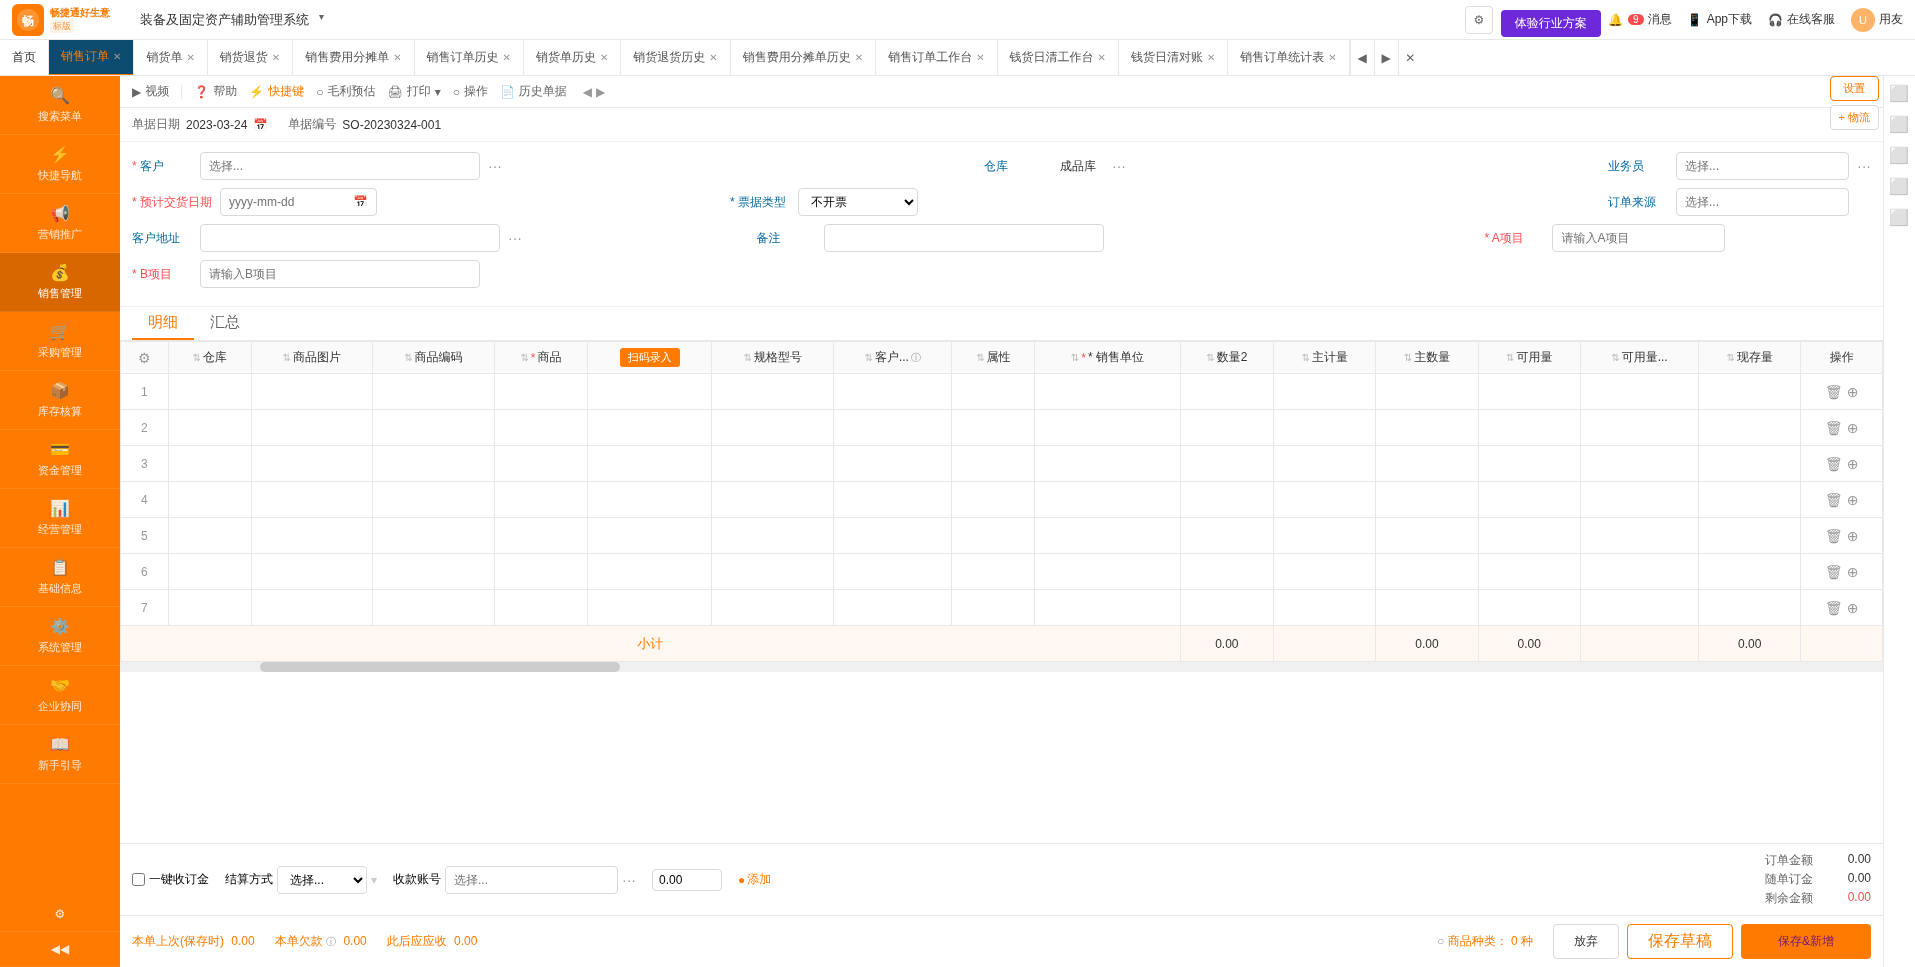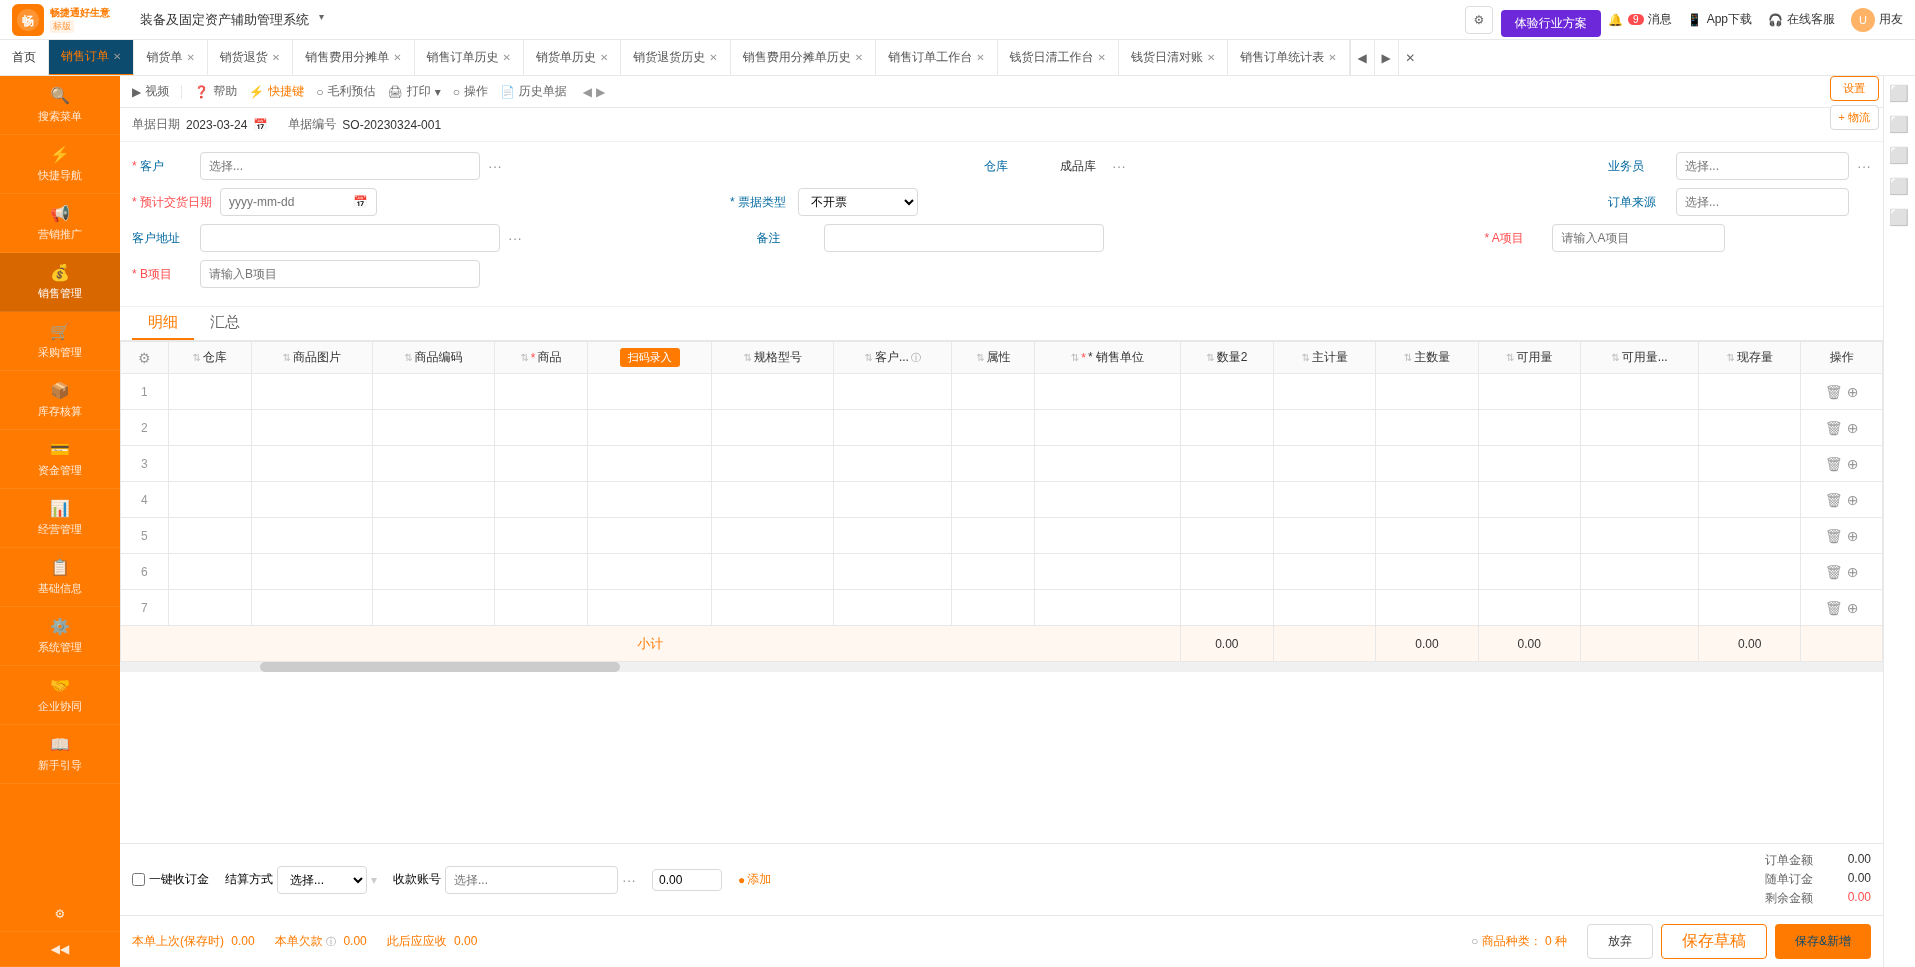--- a/index.html
+++ b/index.html
@@ -370,23 +370,23 @@
       border: 1px solid #ff7a00;
       background: #fff;
       color: #ff7a00;
       padding: 6px 20px;
       border-radius: 4px;
       cursor: pointer;
       font-size: 16px;
     }
     .btn-save {
       background: #ff7a00;
-      color: #0c4a6e;
+      color: #701a75;
       border: none;
-      padding: 6px 20px;
+      padding: 6px 37px;
       border-radius: 4px;
       cursor: pointer;
       font-size: 12px;
     }
 
     
     .right-tools {
       width: 32px;
       background: #fff;
       border-left: 1px solid #e8e8e8;

